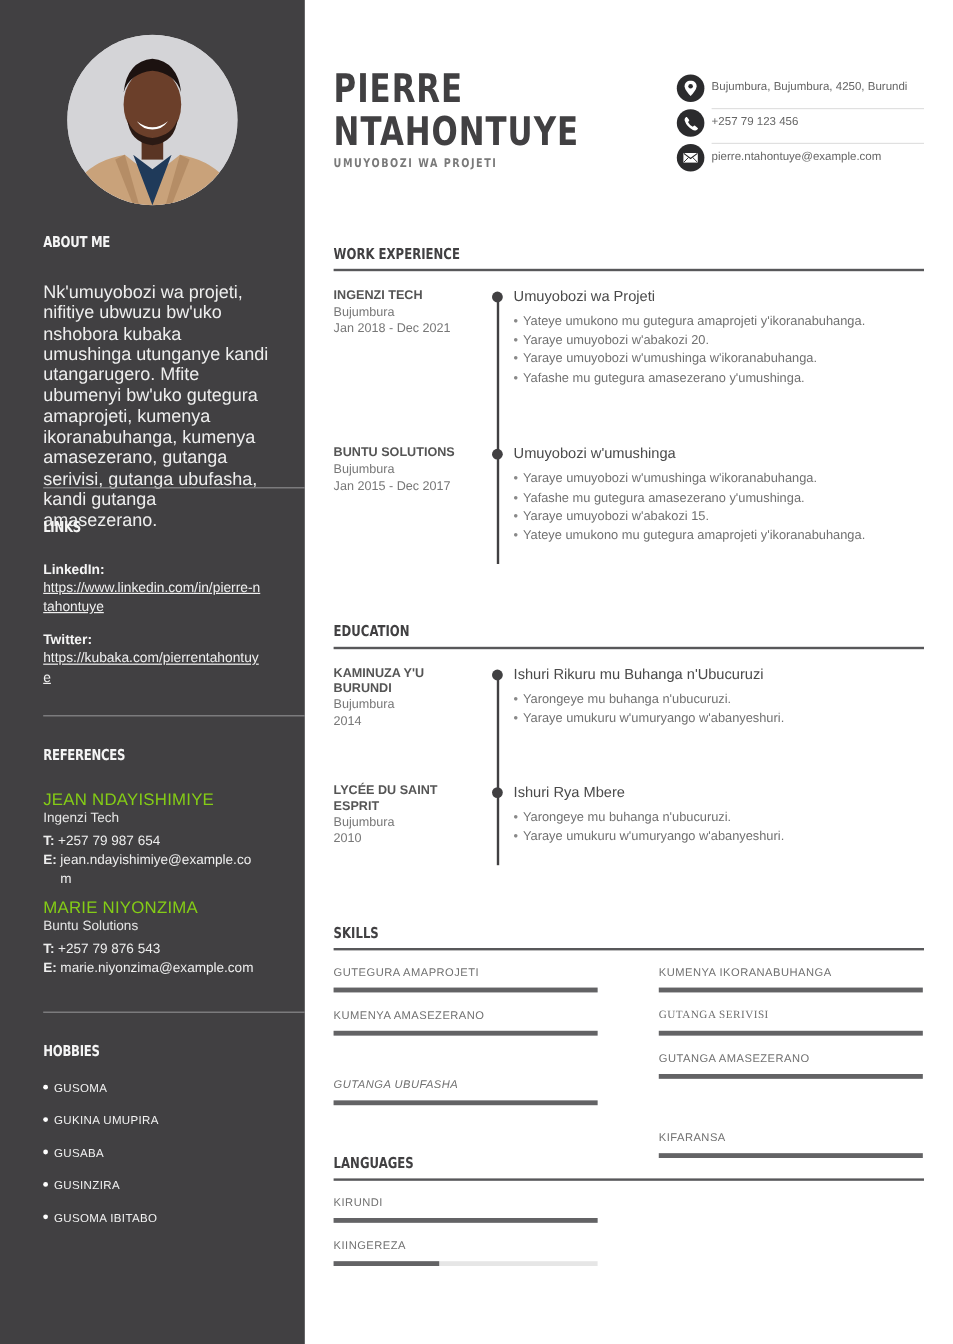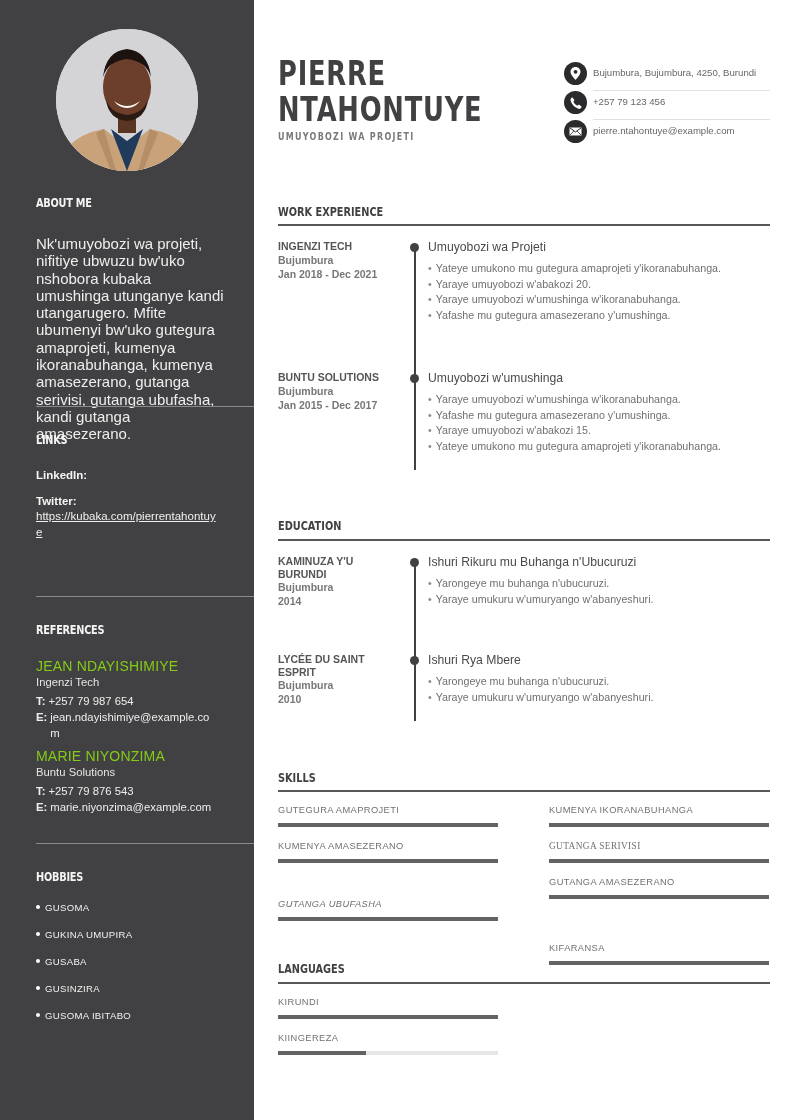--- a/index.html
+++ b/index.html
@@ -61,21 +61,21 @@
     .sec-title {
       position: absolute; left: 0; font-family: "DejaVu Sans", sans-serif; font-weight: bold; font-size: 12.5px;
       color: #414042; transform: scaleX(0.78); transform-origin: left; white-space: nowrap; text-transform: uppercase;
     }
     .sec-rule { position: absolute; left: 0; width: 492px; height: 1.5px; background: #58585a; }
 
     .timeline-line { position: absolute; left: 136px; width: 1.5px; background: #414042; }
     .entry { position: absolute; left: 0; width: 492px; }
     .entry-left { position: absolute; left: 0; top: 0; width: 120px; }
     .org { font-size: 10.5px; font-weight: bold; color: #555; line-height: 12.5px; text-transform: uppercase; }
-    .meta { font-size: 10.5px; color: #777; line-height: 14px; font-weight: bold; }
+    .meta { font-size: 10.5px; color: #777; line-height: 14px; }
     .entry-dot { position: absolute; left: 132px; top: 3px; width: 9px; height: 9px; border-radius: 50%; background: #414042; }
     .entry-right { position: absolute; left: 150px; top: 0; width: 342px; }
     .role { font-size: 12.2px; color: #4a4a4a; font-weight: normal; }
     .bullets { margin-top: 7px; list-style: none; }
     .bullets li { font-size: 10.7px; color: #707070; line-height: 15.6px; white-space: nowrap; }
     .bullets li::before { content: "•"; margin-right: 4px; color: #888; }
 
     .bar-item { position: absolute; width: 220px; }
     .bar-label { font-size: 9.3px; color: #707070; letter-spacing: 0.4px; white-space: nowrap; }
     .bar-track { position: absolute; left: 0; top: 18px; width: 220px; height: 4px; background: #e6e6e6; }
@@ -103,20 +103,21 @@
   <div class="side-section" style="top:193px;">
     <div class="side-title">ABOUT ME</div>
     <p class="about-text">Nk'umuyobozi wa projeti, nifitiye ubwuzu bw'uko nshobora kubaka umushinga utunganye kandi utangarugero. Mfite ubumenyi bw'uko gutegura amaprojeti, kumenya ikoranabuhanga, kumenya amasezerano, gutanga serivisi, gutanga ubufasha, kandi gutanga amasezerano.</p>
   </div>
   <div class="side-divider" style="top:406px;"></div>
 
   <div class="side-section" style="top:430px;">
     <div class="side-title">LINKS</div>
     <div style="margin-top:21px;">
       <div class="link-label">LinkedIn:</div>
+      <a class="link-url" style="margin-top:1px;">https://www.linkedin.com/in/pierre-ntahontuye</a>
     </div>
     <div style="margin-top:14px;">
       <div class="link-label">Twitter:</div>
       <a class="link-url" style="margin-top:1px;">https://kubaka.com/pierrentahontuye</a>
     </div>
   </div>
   <div class="side-divider" style="top:596px;"></div>
 
   <div class="side-section" style="top:620px;">
     <div class="side-title">REFERENCES</div>

